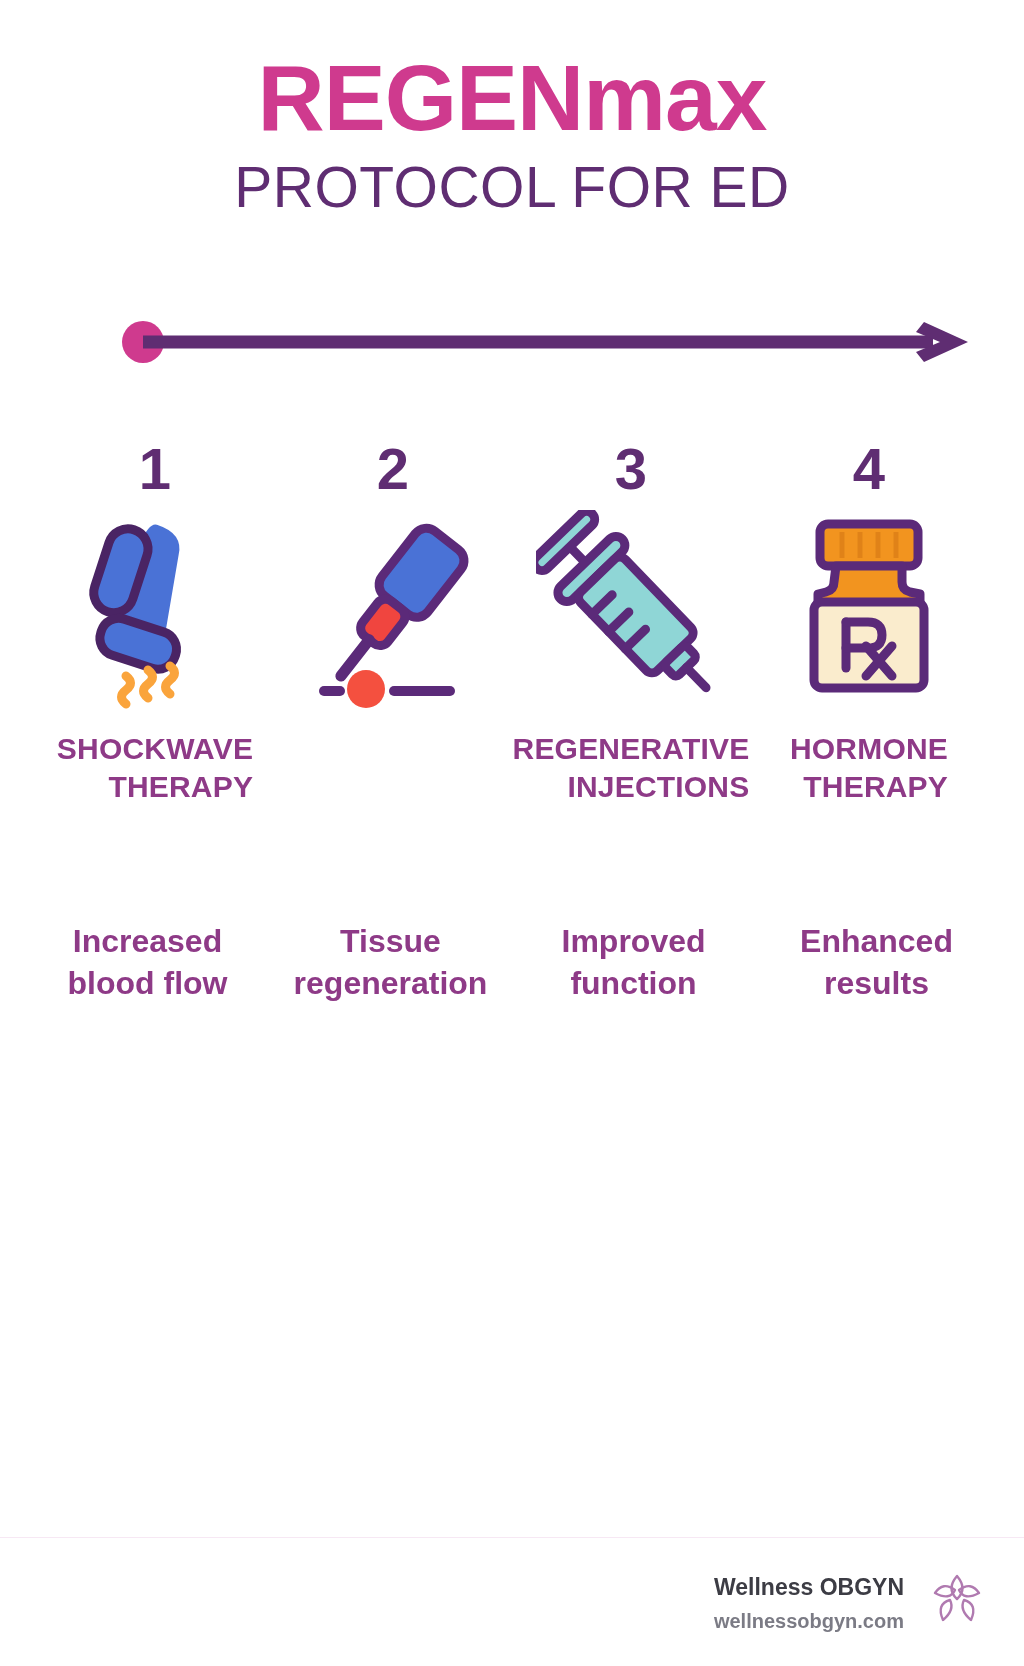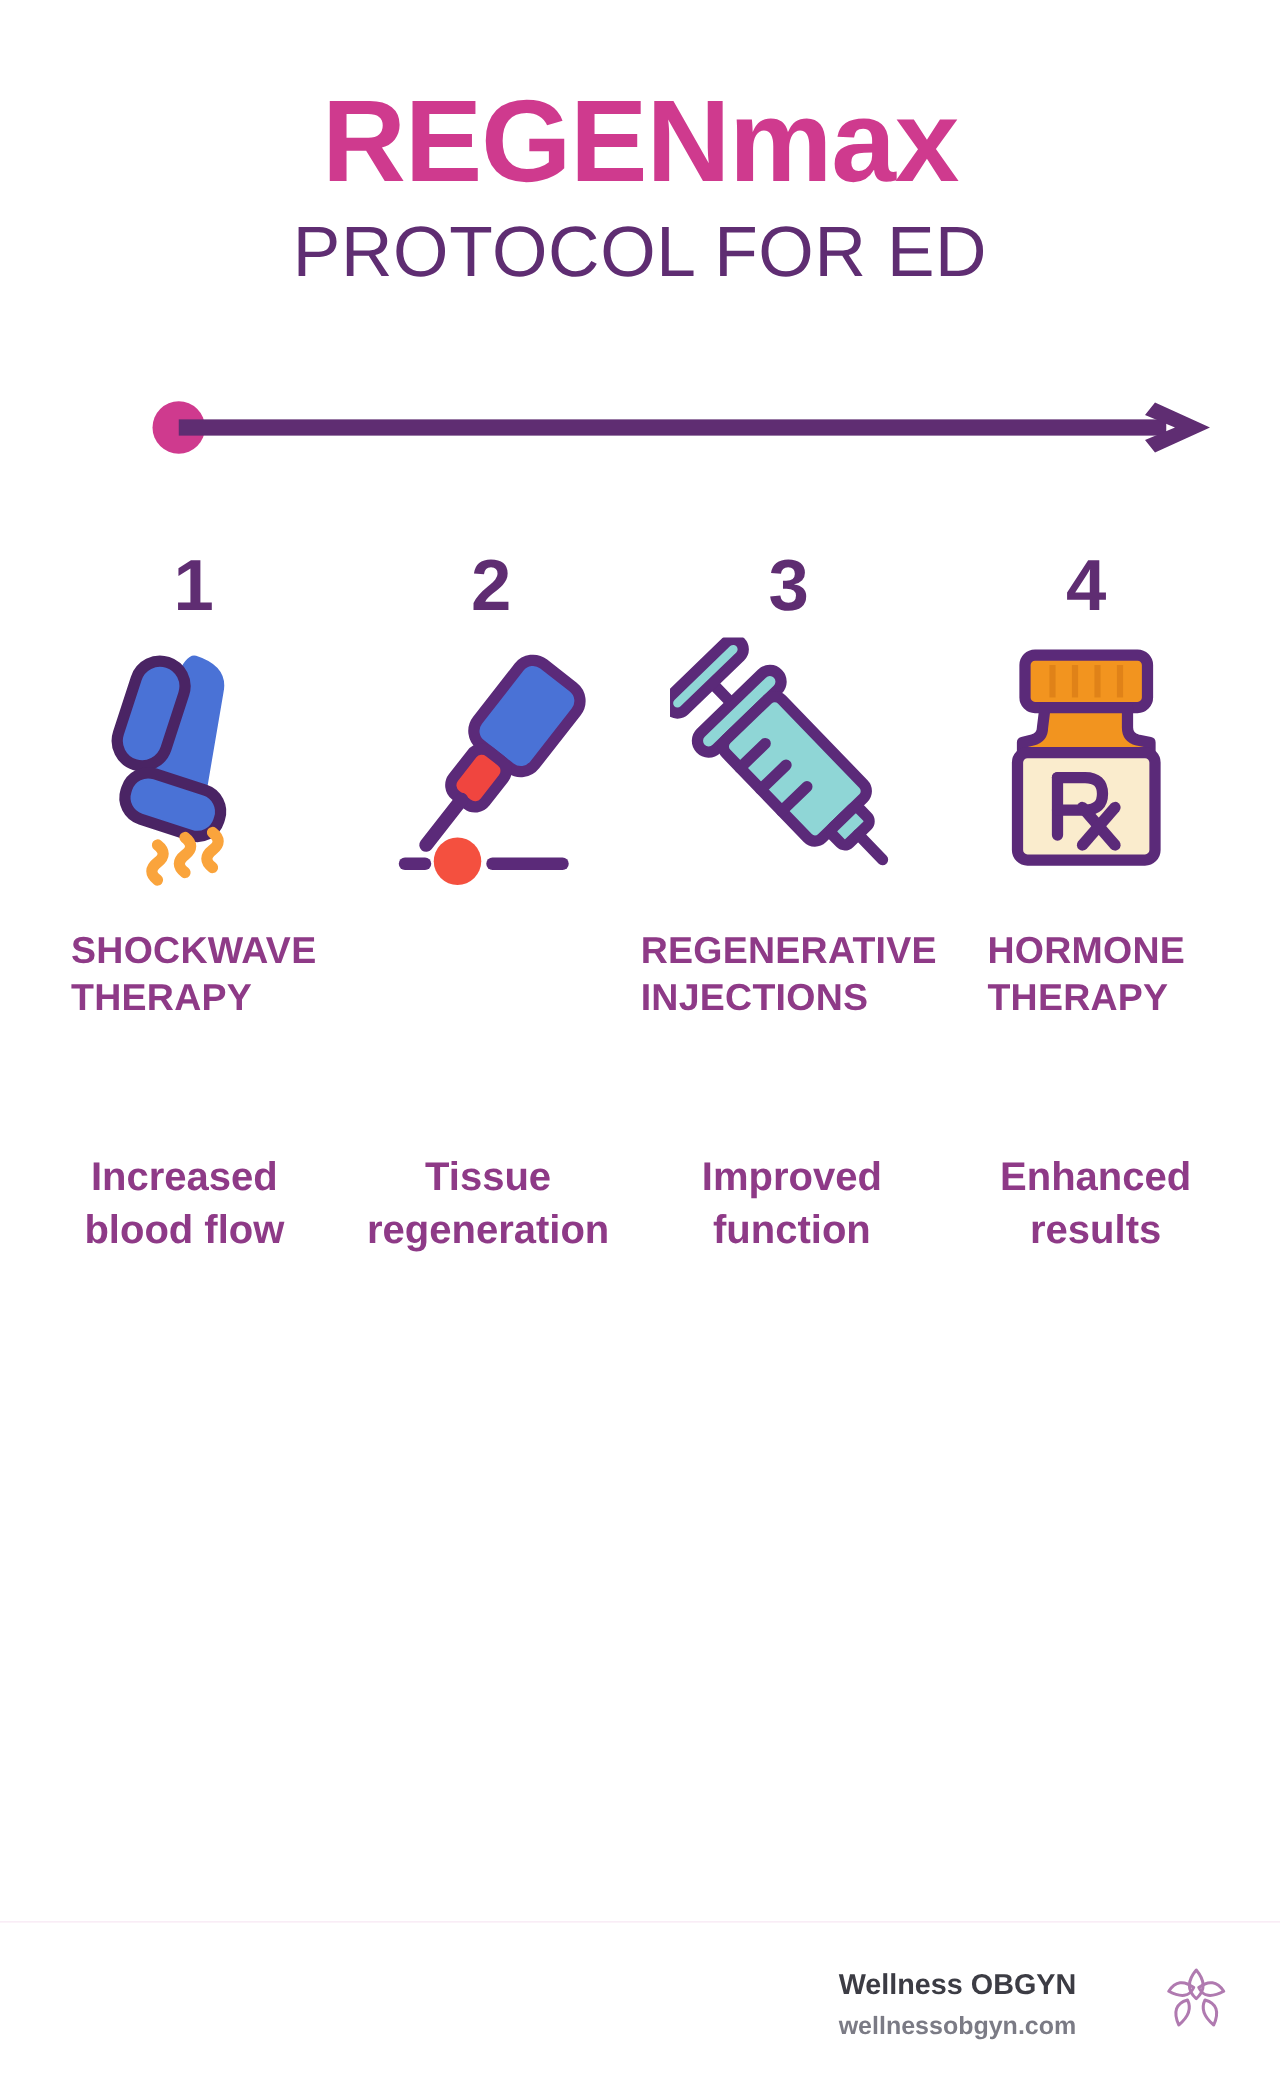--- a/index.html
+++ b/index.html
@@ -13,21 +13,21 @@
   .page {
     position: relative;
     width: 1024px;
     height: 1666px;
     background: #ffffff;
   }
 
   
   .header {
     position: absolute;
-    top: 67px;
+    top: 52px;
     left: 0;
     width: 1024px;
     text-align: center;
   }
   .brand-title {
     font-size: 93px;
     font-weight: 700;
     letter-spacing: -1px;
     line-height: 1.0;
     white-space: nowrap;
@@ -77,25 +77,25 @@
     height: 62px;
   }
   .step-icon {
     height: 200px;
     margin-top: 8px;
     display: flex;
     align-items: center;
     justify-content: center;
   }
   .step-title {
-    margin-top: 32px;
+    margin-top: 20px;
     font-size: 30px;
     font-weight: 700;
     color: #8e3a87;
-    text-align: left;
+    text-align: right;
     line-height: 1.28;
     letter-spacing: 0.2px;
     text-transform: uppercase;
     white-space: pre-line;
   }
   .step-benefit {
     margin-top: 28px;
     font-size: 32px;
     font-weight: 700;
     color: #8e3a87;
@@ -116,21 +116,20 @@
   .footer {
     position: absolute;
     left: 0;
     top: 1562px;
     width: 1024px;
     height: 104px;
     display: flex;
     align-items: flex-start;
     justify-content: flex-end;
     padding-right: 36px;
-    gap: 43px;
   }
   .footer-text {
     text-align: right;
     padding-top: 10px;
     margin-right: 22px;
   }
   .footer-name {
     font-size: 23px;
     font-weight: 700;
     color: #3c3c44;

